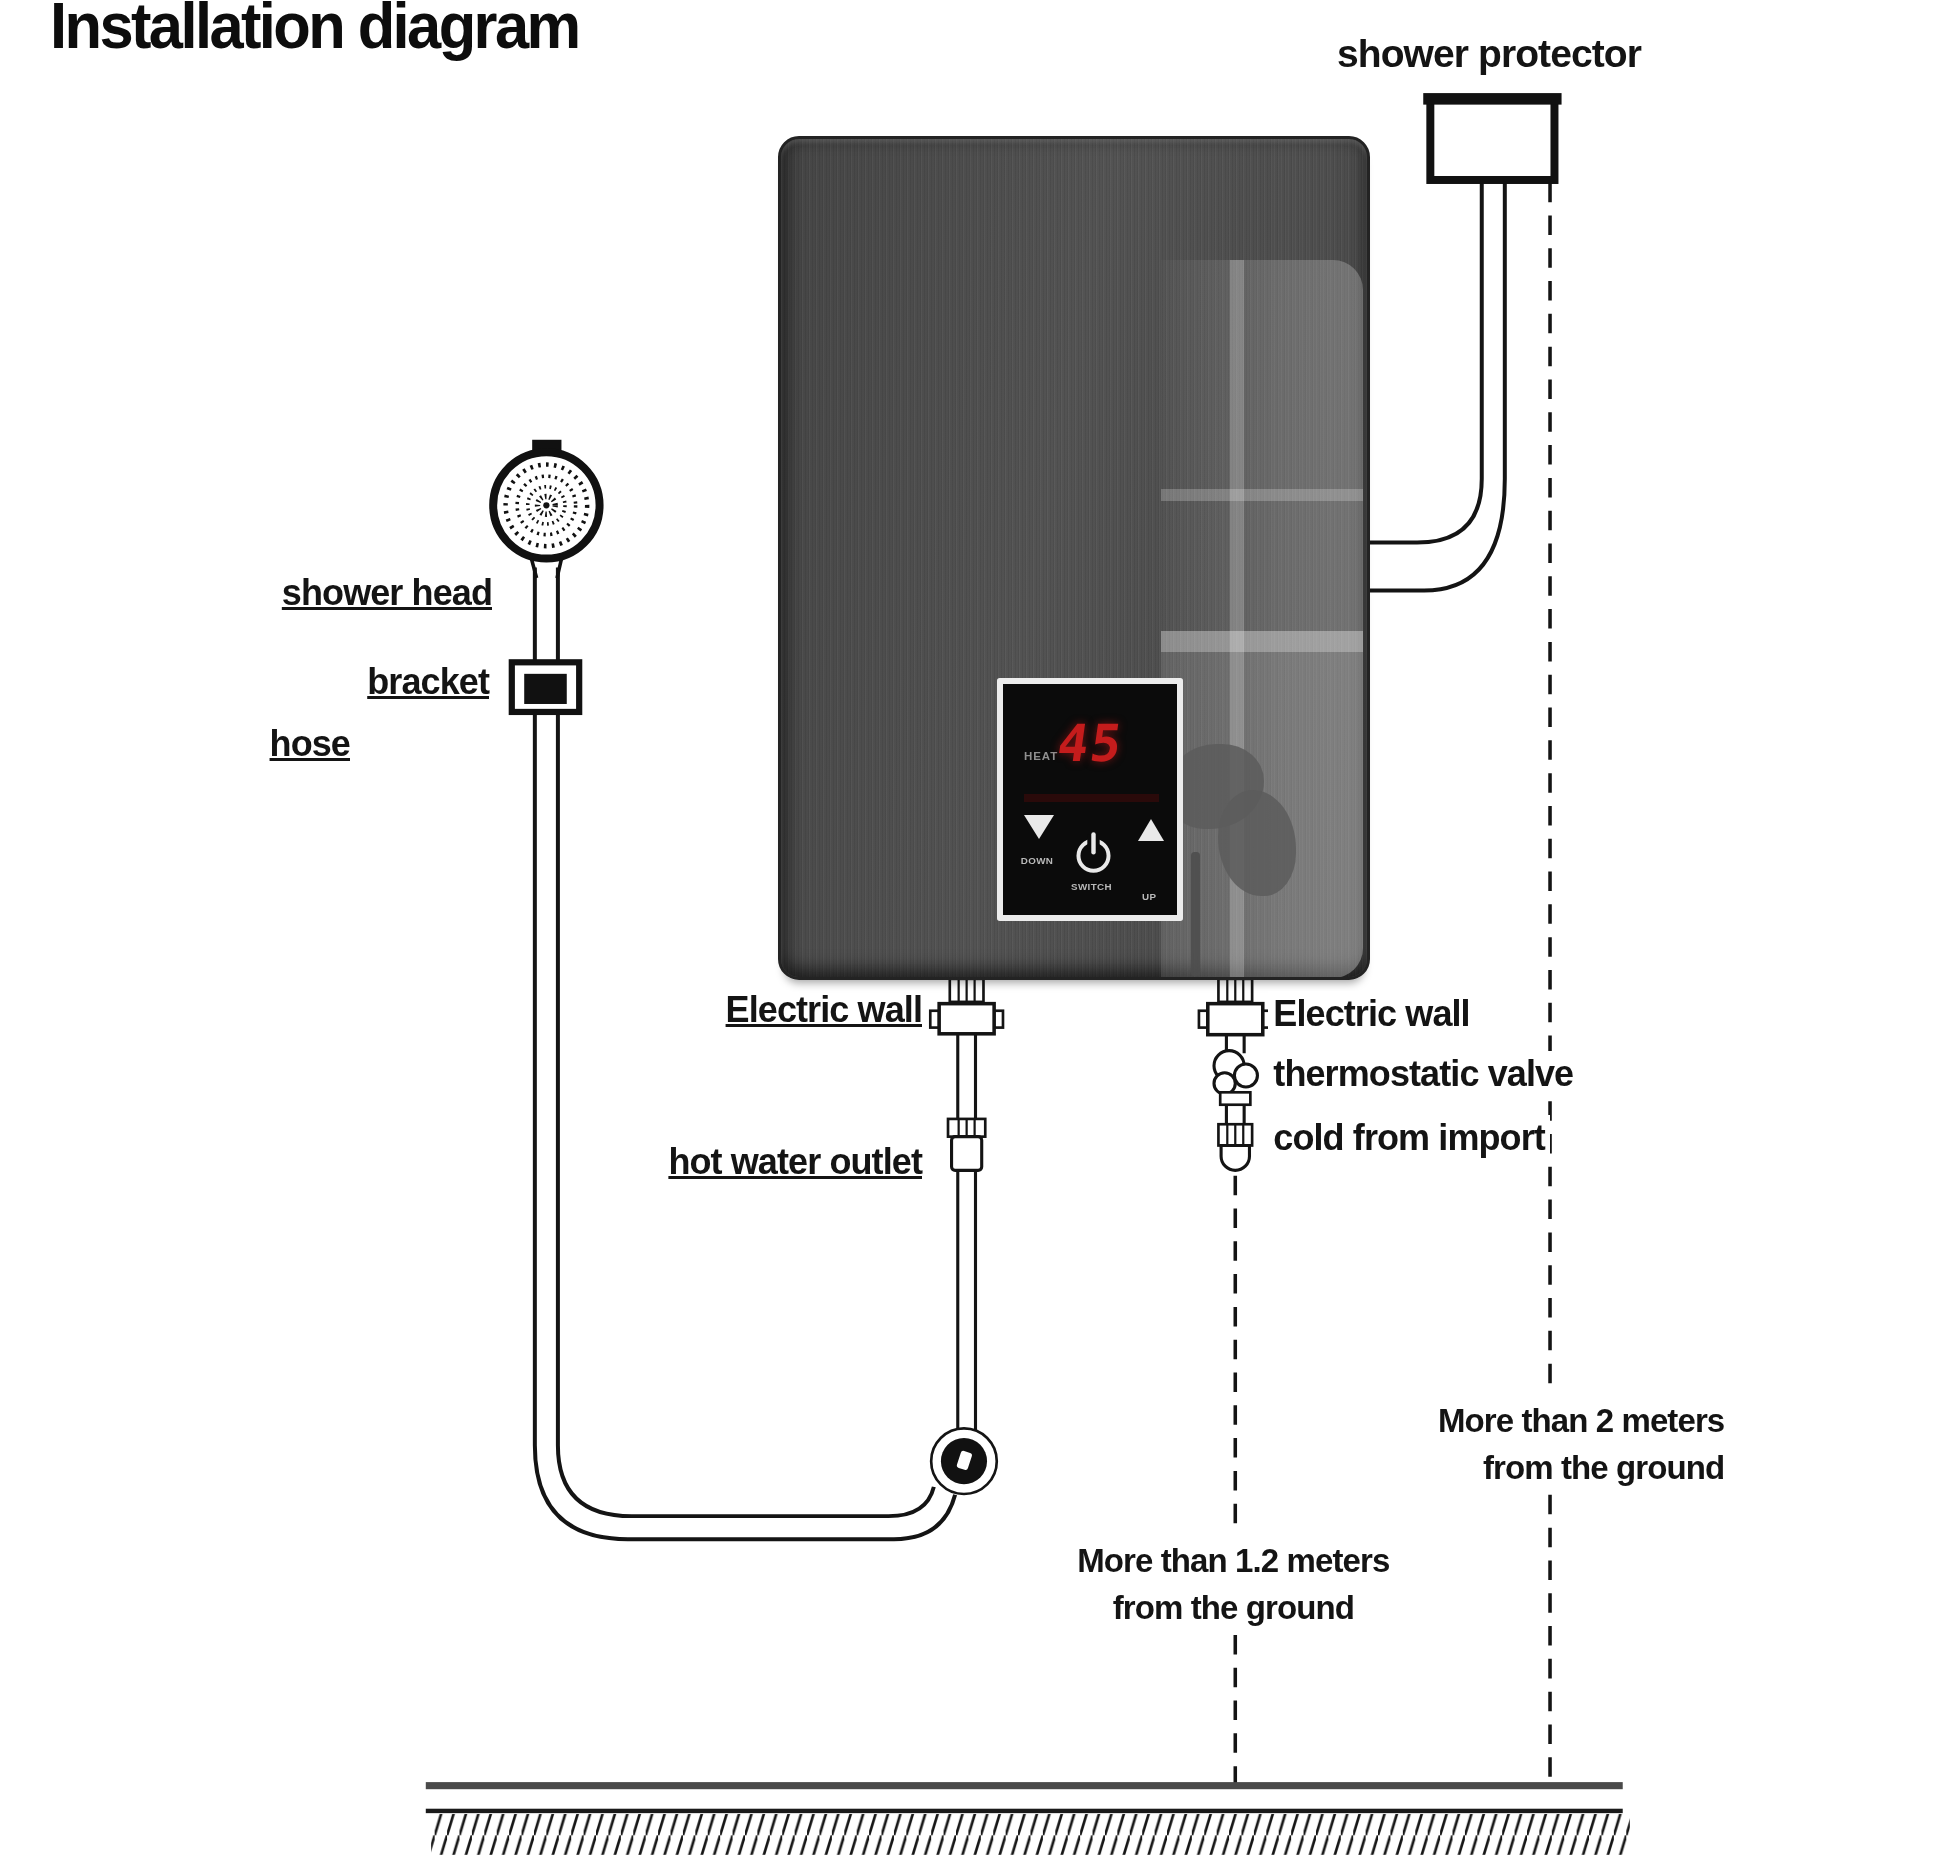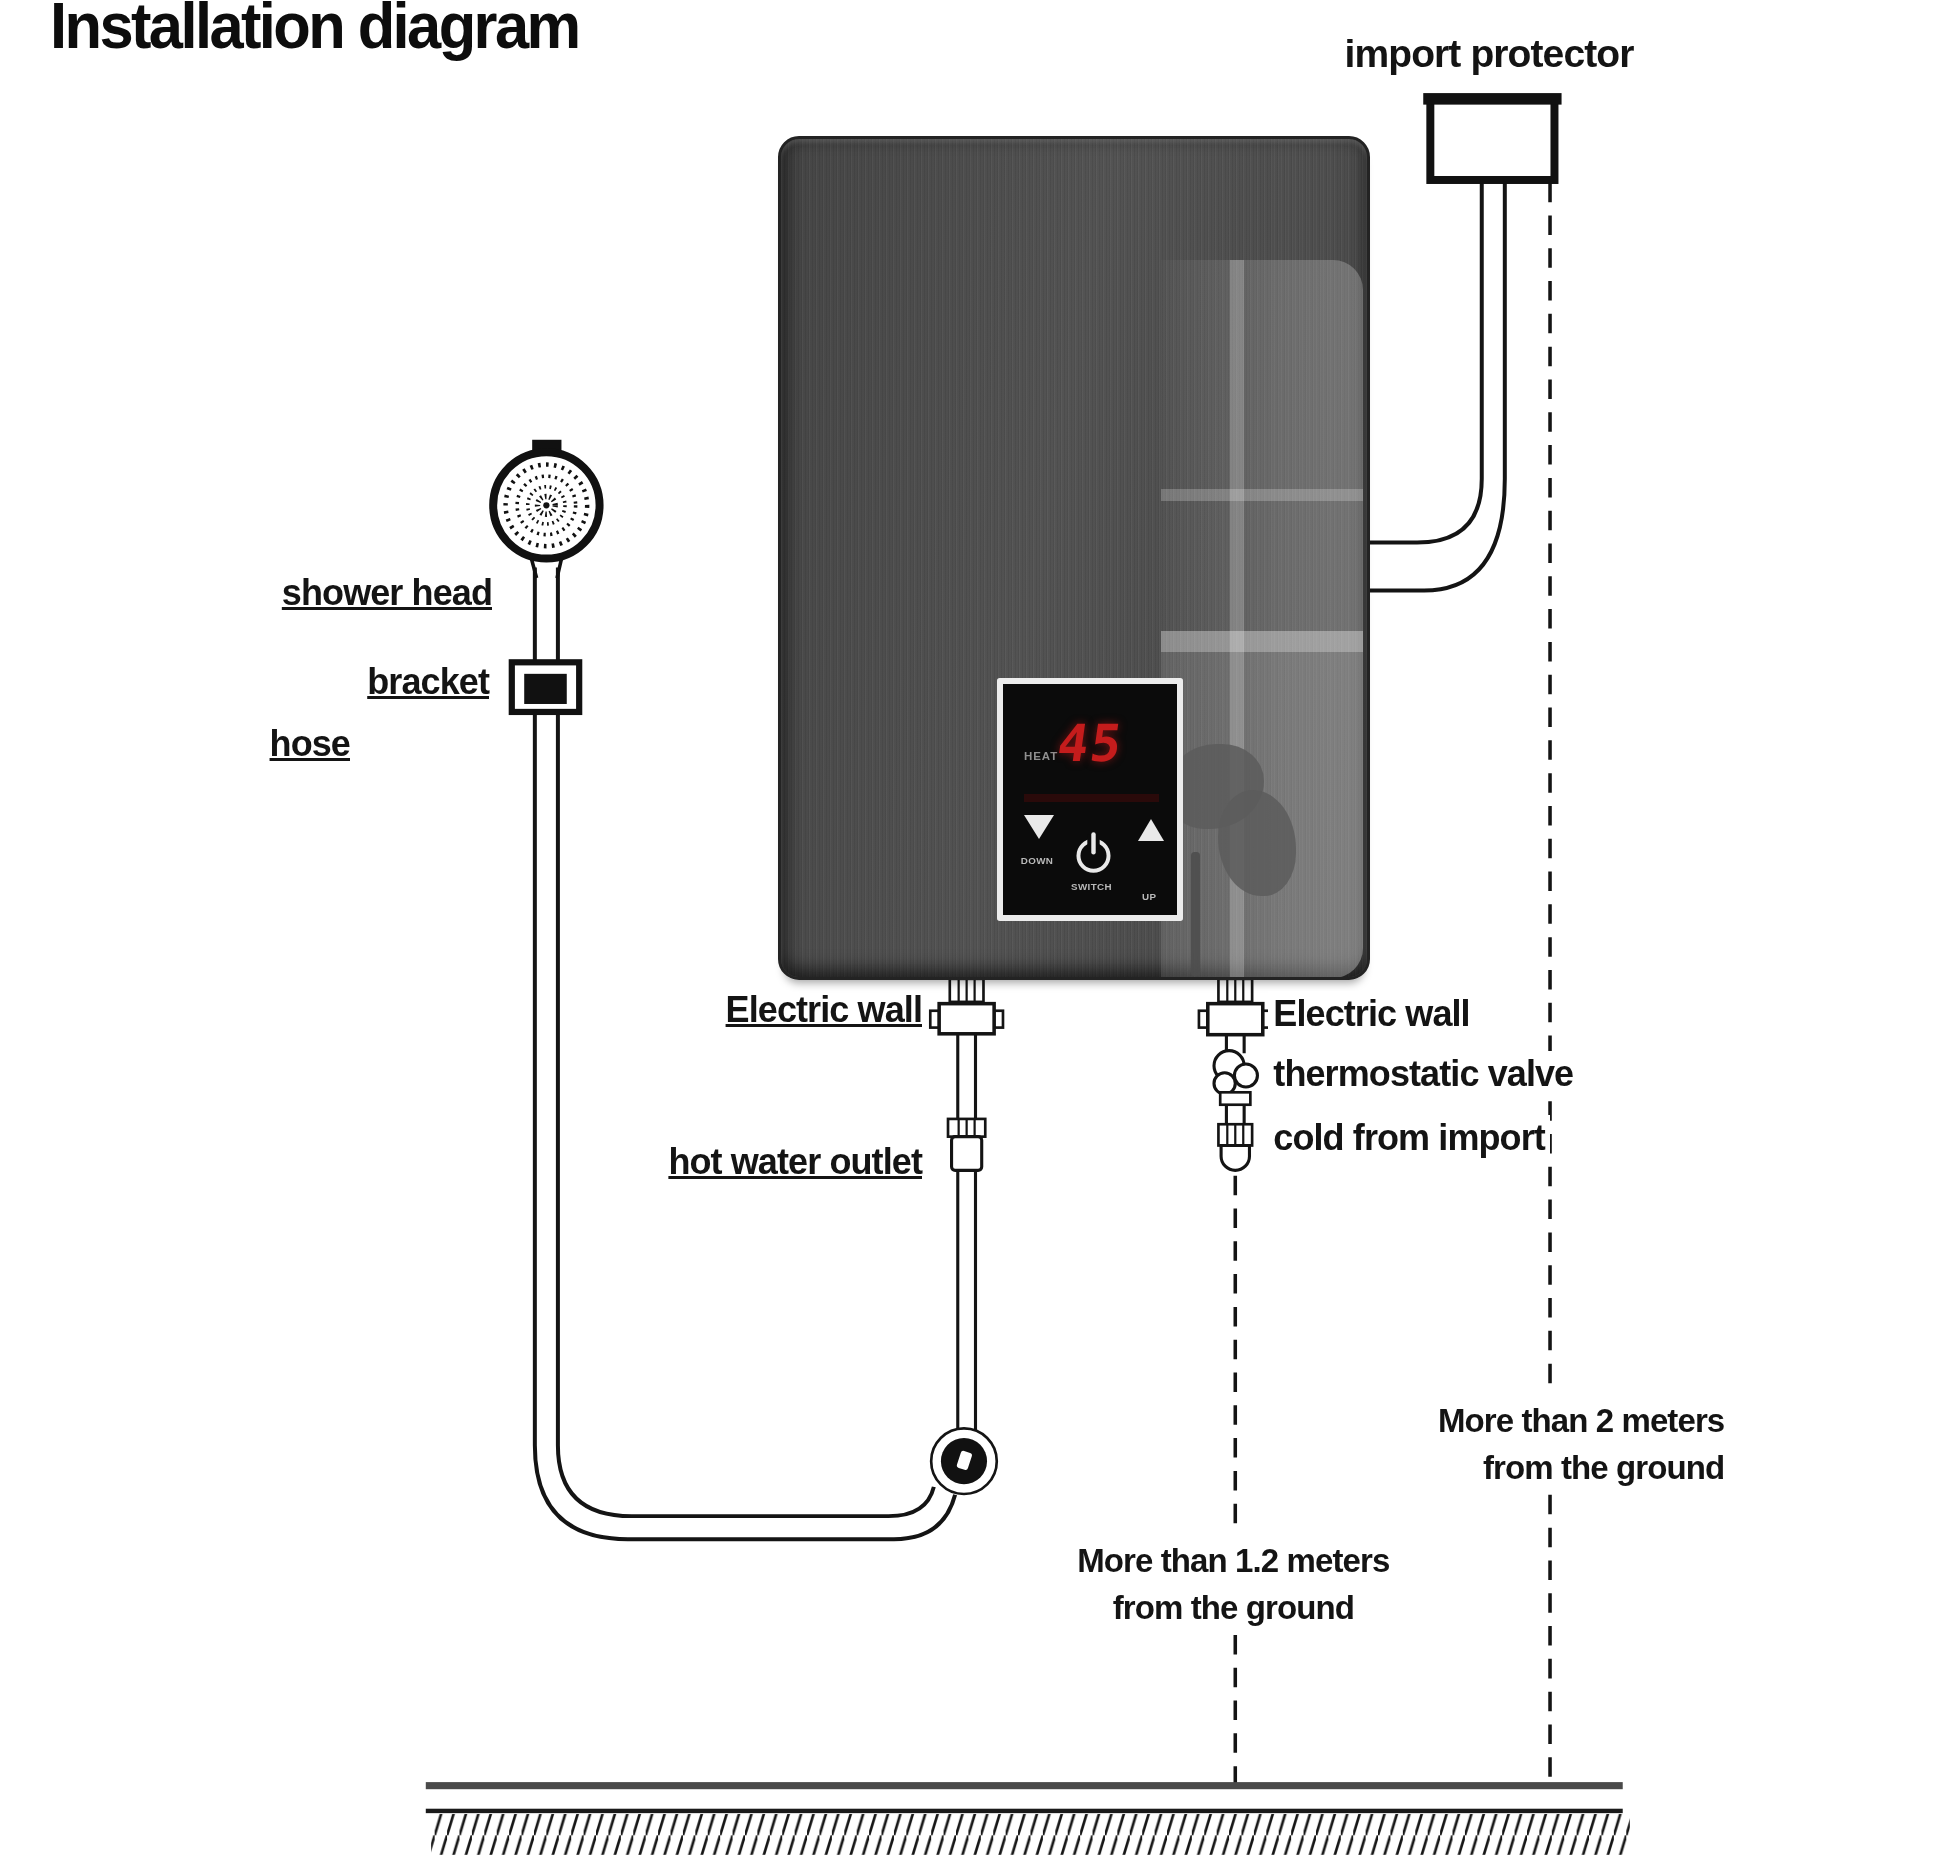--- a/index.html
+++ b/index.html
@@ -191,21 +191,21 @@
       </svg>
       <span class="btn-cap" id="cap-switch">SWITCH</span>
 
       <div class="tri-up"></div>
       <span class="btn-cap" id="cap-up">UP</span>
     </div>
   </div>
 
   <div class="lbl" id="title">Installation diagram</div>
 
-  <div class="lbl center" id="leak-label">import protector</div>
+  <div class="lbl center" id="leak-label">shower protector</div>
 
   <div class="lbl right sz41" style="left:199px;top:572px;width:293px;">shower head</div>
 
   <div class="lbl right sz41" style="left:199px;top:661px;width:290px;">bracket</div>
 
   <div class="lbl right sz41" style="left:226px;top:723px;width:124px;">hose</div>
 
   <div class="lbl right sz41" style="left:647px;top:989px;width:275px;">Electric wall</div>
 
   <div class="lbl right sz41" style="left:598px;top:1115px;width:324px;margin-top:26px;">hot water outlet</div>

